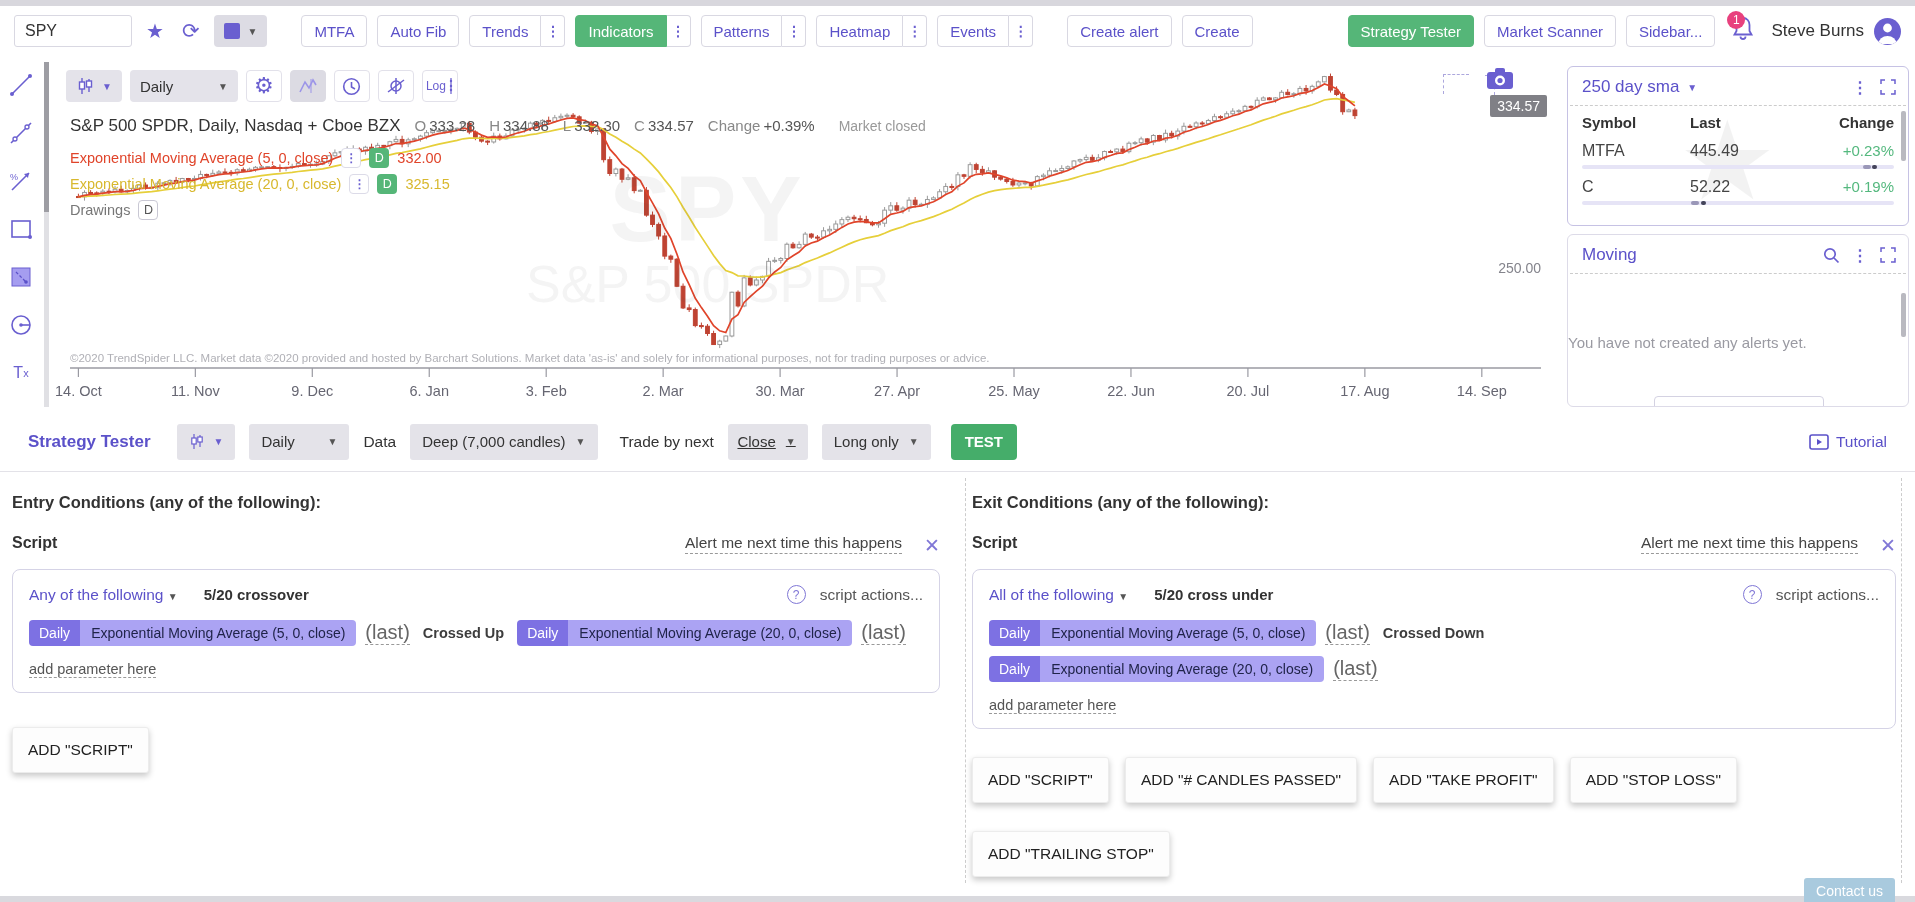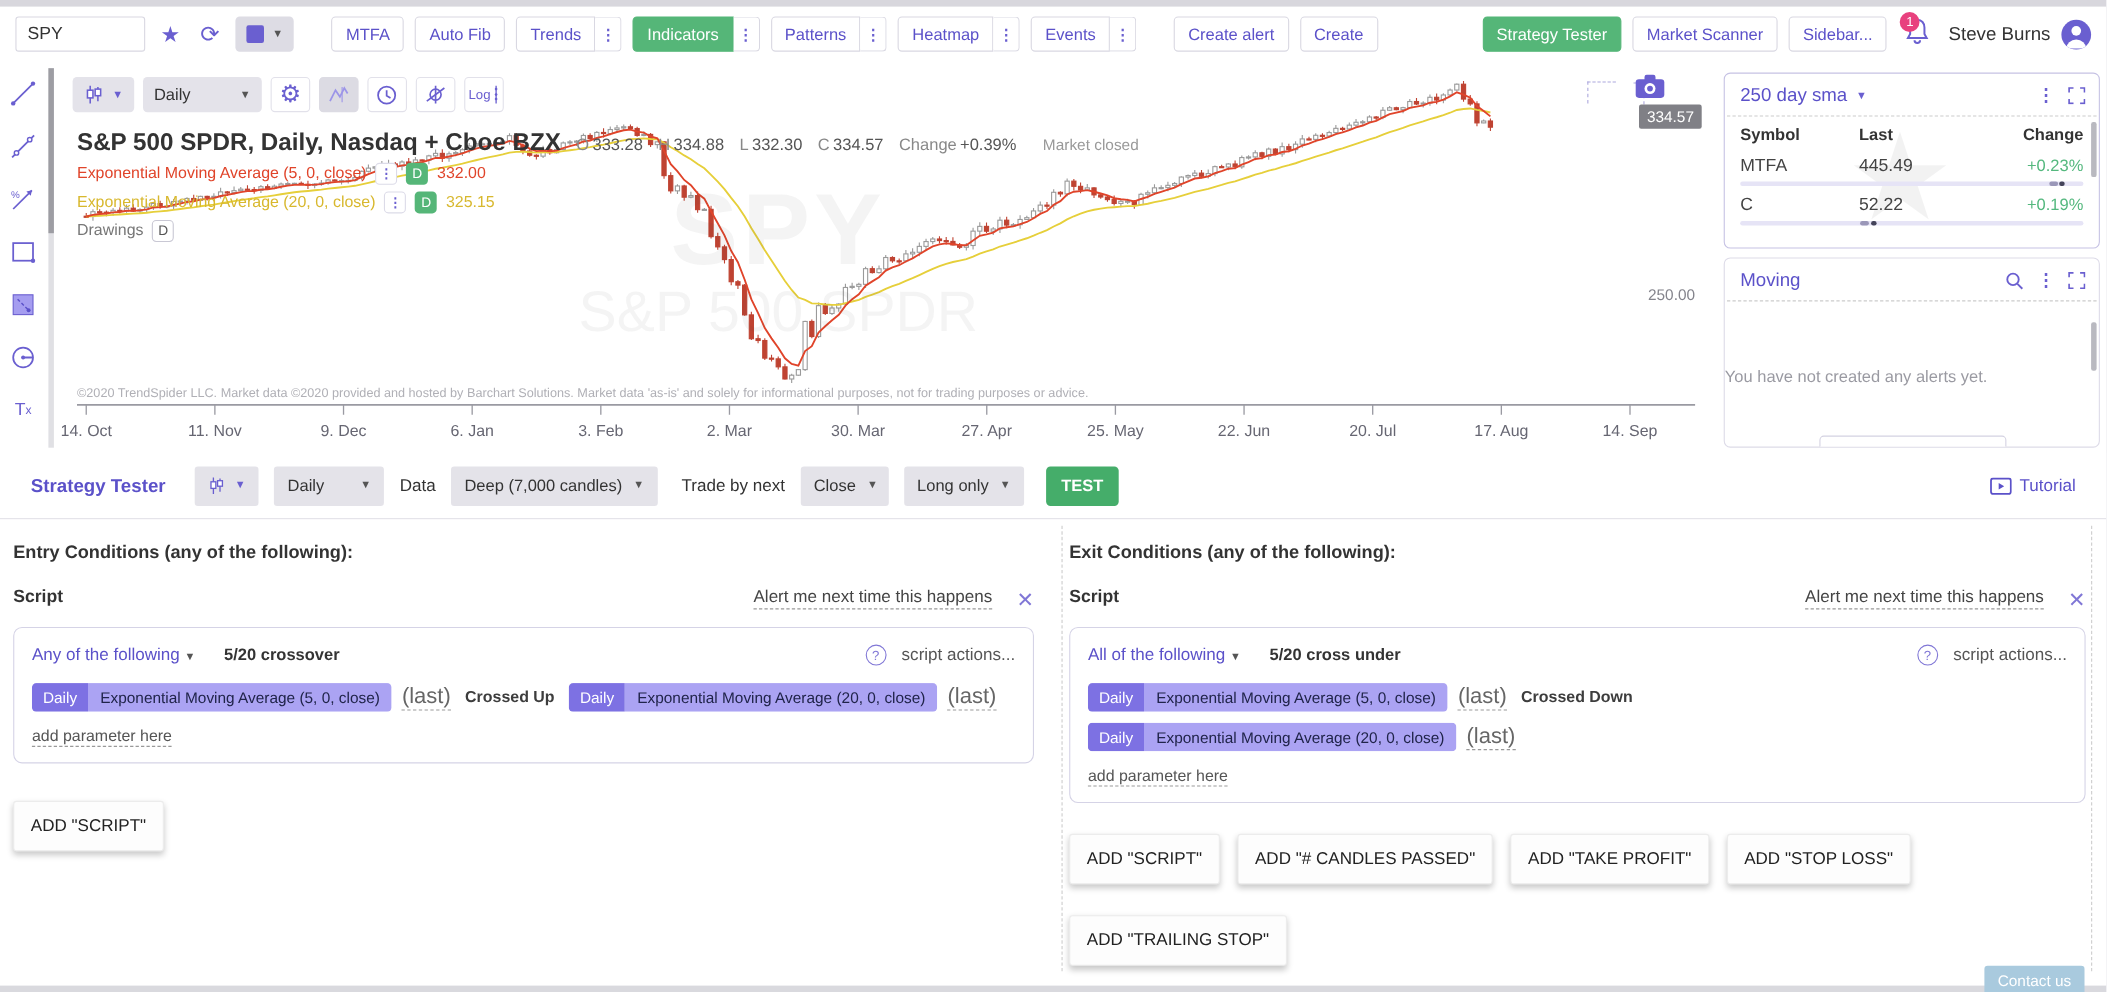--- a/index.html
+++ b/index.html
@@ -36,21 +36,21 @@
 
   
   #chart-panel { position:absolute; left:56px; top:62px; width:1493px; height:345px; background:#fff; border-radius:6px; }
   #chart-svg { position:absolute; left:0; top:0; width:1493px; height:345px; }
   #chart-toolbar { position:absolute; left:10px; top:8px; display:flex; gap:8px; align-items:center; }
   .ct-dd { display:flex; align-items:center; gap:8px; height:32px; background:#e4e3ea; border:none; border-radius:4px; padding:0 10px; cursor:pointer; font-size:15px; color:#333; font-family:"Liberation Sans",sans-serif; }
   .ct-btn { width:36px; height:32px; background:#fff; border:1px solid #e2e1ea; border-radius:4px; display:flex; align-items:center; justify-content:center; cursor:pointer; color:#6a5fd0; }
   .ct-btn.pressed { background:#dcdbe3; border-color:#dcdbe3; }
   .log-btn { font-size:12px; color:#6a5fd0; letter-spacing:0; }
   #chart-title-row { position:absolute; left:14px; top:54px; display:flex; align-items:baseline; gap:14px; white-space:nowrap; }
-  #chart-title { font-size:22px; font-weight:bold; color:#333; }
+  #chart-title { font-size:17px; font-weight:normal; color:#333; }
   .ohlc { font-size:15px; color:#555; }
   .ohlc b { font-weight:normal; color:#888; margin-right:3px; }
   .mkt { font-size:14px; color:#999; margin-left:10px; }
   .ind-row { position:absolute; left:14px; display:flex; align-items:center; gap:8px; font-size:14.5px; }
   .kebab-mini { width:20px; height:20px; border:1px solid #dcdbe8; border-radius:4px; background:#fff; color:#6a5fd0; font-weight:bold; font-size:12px; display:flex; align-items:center; justify-content:center; cursor:pointer; }
   .d-badge { min-width:20px; height:20px; background:#55b678; color:#fff; border-radius:4px; font-size:12.5px; display:flex; align-items:center; justify-content:center; padding:0 4px; }
   .d-badge.outline { background:#fff; border:1px solid #c9c8d4; color:#555; }
   #watermark { position:absolute; left:470px; top:95px; text-align:center; color:rgba(60,60,70,0.06); pointer-events:none; }
   #watermark .wm1 { font-size:92px; font-weight:bold; letter-spacing:4px; }
   #watermark .wm2 { font-size:52px; margin-top:-8px; }
@@ -862,21 +862,21 @@
     <button class="st-dd" style="width:100px; justify-content:space-between;">
       <span>Daily</span>
       <span class="caret">▼</span>
     </button>
     <span class="st-label">Data</span>
     <button class="st-dd">
       <span>Deep (7,000 candles)</span>
       <span class="caret">▼</span>
     </button>
     <span class="st-label" style="margin-left:8px;">Trade by next</span>
-    <button class="st-dd" style="width:80px; justify-content:space-between;">
+    <button class="st-dd" style="width:80px; justify-content:flex-end;text-decoration:underline;">
       <span>Close</span>
       <span class="caret">▼</span>
     </button>
     <button class="st-dd">
       <span>Long only</span>
       <span class="caret">▼</span>
     </button>
     <button id="test-btn">TEST</button>
     <span id="tutorial-link">
       <svg width="20" height="16" viewBox="0 0 20 16">

